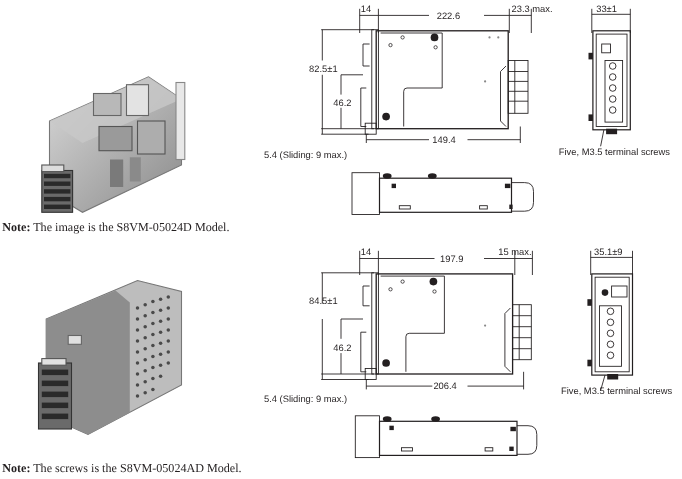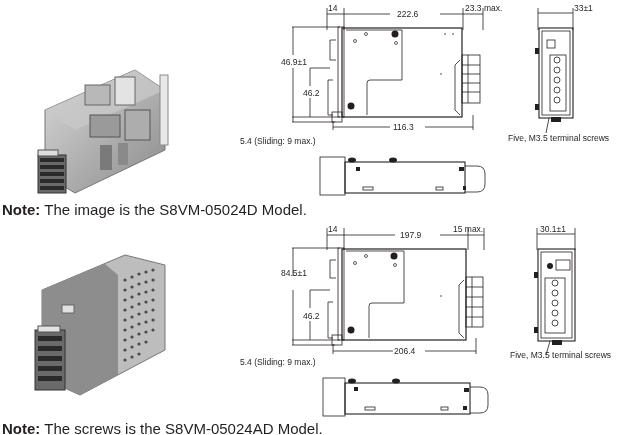--- a/index.html
+++ b/index.html
@@ -1,20 +1,20 @@
 <!DOCTYPE html>
 <html><head>
 <meta charset="utf-8">
 <style>
   html, body { margin:0; padding:0; background:#ffffff; }
   body { width:620px; height:435px; position:relative; overflow:hidden;
          font-family:"Liberation Sans", sans-serif; color:#231f20; }
   .abs { position:absolute; }
   .dim { font-size:8.5px; color:#231f20; white-space:nowrap; font-family:"Liberation Sans", sans-serif; }
-  .note { font-size:15px; color:#231f20; white-space:nowrap; }
+  .note { font-size:11px; color:#231f20; white-space:nowrap;font-family:Liberation Serif, serif; }
   .note b { font-weight:bold; }
   svg { position:absolute; overflow:visible; }
 </style>
 </head>
 <body>
 
 <div>
 
   <svg style="left:30px;top:55px" width="140" height="140" viewBox="0 0 140 140">
     <defs>
@@ -137,24 +137,24 @@
       <ellipse cx="393" cy="160" rx="4" ry="2.5"></ellipse>
       <rect x="356" y="167" width="4" height="4"></rect>
       <rect x="459" y="167" width="5" height="4"></rect>
       <rect x="463" y="186" width="3" height="4"></rect>
     </g>
   </svg>
 
   <div class="abs dim" style="left:328px;top:3px">14</div>
   <div class="abs dim" style="left:397px;top:9px">222.6</div>
   <div class="abs dim" style="left:465px;top:3px">23.3 max.</div>
-  <div class="abs dim" style="left:574px;top:3px">33±1</div>
-  <div class="abs dim" style="left:281px;top:57px">46.9±1</div>
+  <div class="abs dim" style="left:542px;top:3px">33±1</div>
+  <div class="abs dim" style="left:281px;top:57px">82.5±1</div>
   <div class="abs dim" style="left:303px;top:88px">46.2</div>
-  <div class="abs dim" style="left:393px;top:122px">116.3</div>
+  <div class="abs dim" style="left:393px;top:122px">149.4</div>
   <div class="abs dim" style="left:240px;top:136px">5.4 (Sliding: 9 max.)</div>
   <div class="abs dim" style="left:508px;top:133px">Five, M3.5 terminal screws</div>
 </div>
 
 <div>
 
   <svg style="left:30px;top:250px" width="140" height="150" viewBox="0 0 140 150">
     <polygon points="12,40 95,5 135,15 135,100 50,145 12,128" fill="#bdbdbd" stroke="#777"></polygon>
     <polygon points="12,40 75,14 88,25 88,125 50,145 12,128" fill="#8d8d8d"></polygon>
 
@@ -302,19 +302,19 @@
       <ellipse cx="396" cy="161" rx="4" ry="2.5"></ellipse>
       <rect x="354" y="167" width="4" height="4"></rect>
       <rect x="464" y="168" width="5" height="4"></rect>
       <rect x="463" y="186" width="4" height="4"></rect>
     </g>
   </svg>
 
   <div class="abs dim" style="left:328px;top:224px">14</div>
   <div class="abs dim" style="left:400px;top:230px">197.9</div>
   <div class="abs dim" style="left:453px;top:224px">15 max.</div>
-  <div class="abs dim" style="left:540px;top:224px">30.1±1</div>
+  <div class="abs dim" style="left:540px;top:224px">35.1±9</div>
   <div class="abs dim" style="left:281px;top:268px">84.5±1</div>
   <div class="abs dim" style="left:303px;top:311px">46.2</div>
   <div class="abs dim" style="left:394px;top:346px">206.4</div>
   <div class="abs dim" style="left:240px;top:357px">5.4 (Sliding: 9 max.)</div>
   <div class="abs dim" style="left:510px;top:350px">Five, M3.5 terminal screws</div>
 </div>
 
 </body></html>

